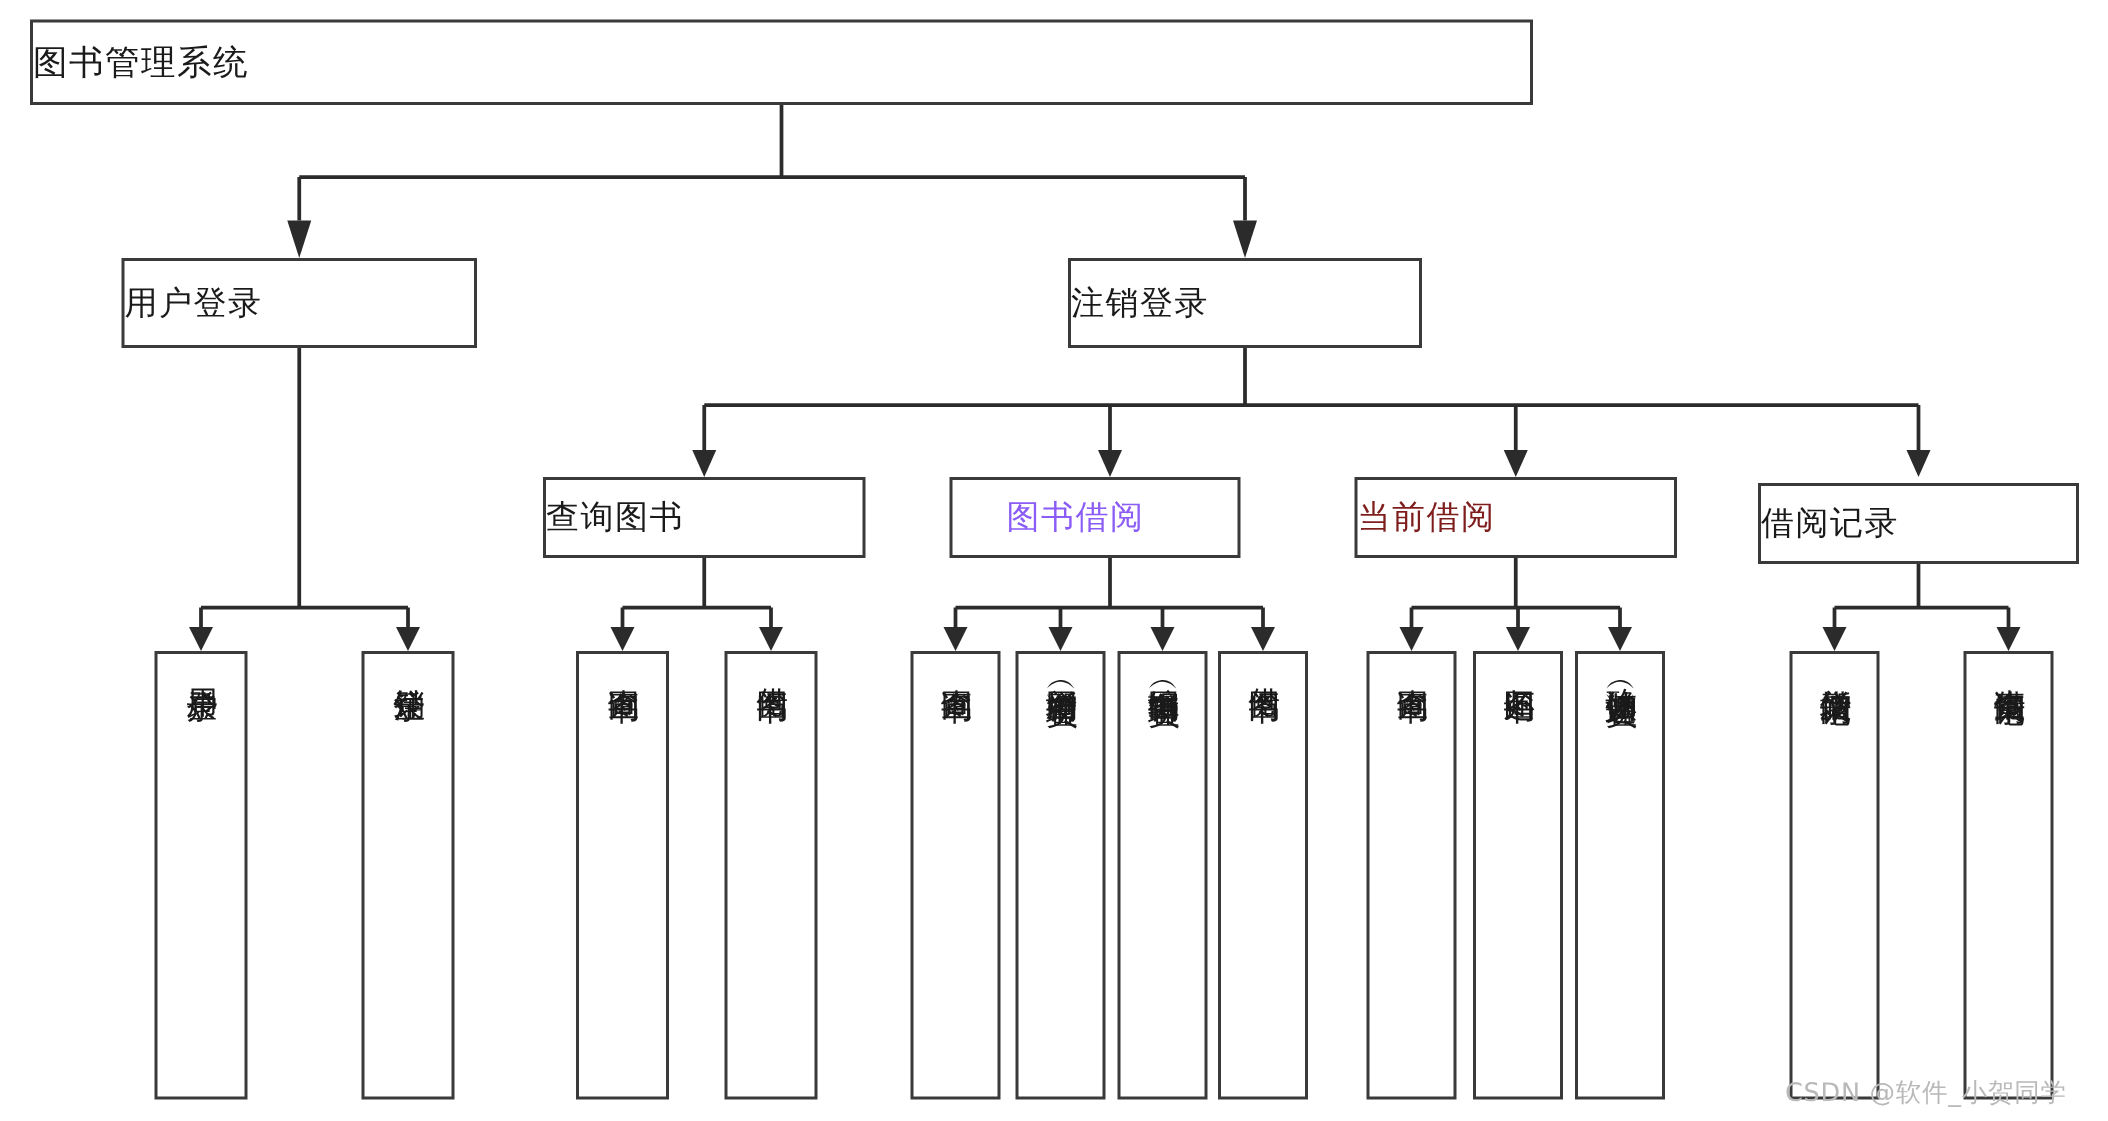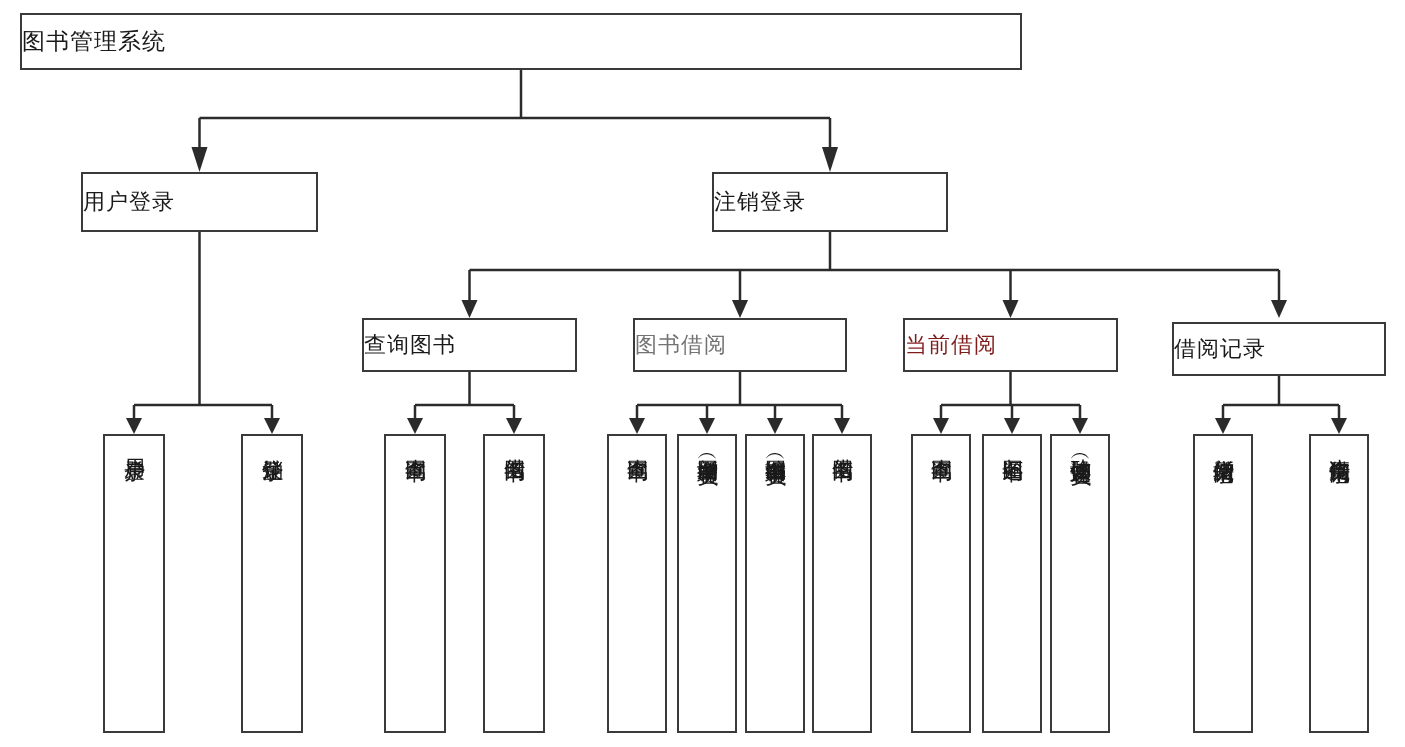--- a/index.html
+++ b/index.html
@@ -128,21 +128,21 @@
       </div>
       <div class="node horiz" style="left: 81px; top: 172px; width: 237px; height: 60px; border-color: rgb(58, 58, 58); color: rgb(26, 26, 26);">
         <span class="lbl">用户登录</span>
       </div>
       <div class="node horiz" style="left: 712px; top: 172px; width: 236px; height: 60px; border-color: rgb(58, 58, 58); color: rgb(26, 26, 26);">
         <span class="lbl">注销登录</span>
       </div>
       <div class="node horiz" style="left: 362px; top: 318px; width: 215px; height: 54px; border-color: rgb(58, 58, 58); color: rgb(26, 26, 26);">
         <span class="lbl">查询图书</span>
       </div>
-      <div class="node horiz" style="left: 633px; top: 318px; width: 214px; height: 54px; border-color: rgb(58, 58, 58); color: #737373;">
+      <div class="node horiz" style="left: 633px; top: 318px; width: 194px; height: 54px; border-color: rgb(58, 58, 58); color: #8b5cf6; padding-left: 36px;">
         <span class="lbl">图书借阅</span>
       </div>
       <div class="node horiz" style="left: 903px; top: 318px; width: 215px; height: 54px; border-color: rgb(58, 58, 58); color: #7f1d1d;">
         <span class="lbl">当前借阅</span>
       </div>
       <div class="node horiz" style="left: 1172px; top: 322px; width: 214px; height: 54px; border-color: rgb(58, 58, 58); color: rgb(26, 26, 26);">
         <span class="lbl">借阅记录</span>
       </div>
       <div class="node vert" style="left: 103px; top: 434px; width: 62px; height: 299px; border-color: rgb(58, 58, 58); color: rgb(26, 26, 26);">
         <span class="lbl">用户登录</span>
@@ -177,13 +177,14 @@
       <div class="node vert" style="left: 1050px; top: 434px; width: 60px; height: 299px; border-color: rgb(58, 58, 58); color: rgb(26, 26, 26);">
         <span class="lbl">确认归还（管理员）</span>
       </div>
       <div class="node vert" style="left: 1193px; top: 434px; width: 60px; height: 299px; border-color: rgb(58, 58, 58); color: rgb(26, 26, 26);">
         <span class="lbl">新增借阅记录</span>
       </div>
       <div class="node vert" style="left: 1309px; top: 434px; width: 60px; height: 299px; border-color: rgb(58, 58, 58); color: rgb(26, 26, 26);">
         <span class="lbl">查询借阅记录</span>
       </div>
     </div>
+  <div class="watermark" style="left: 1190px; top: 717px; color: rgb(185, 185, 185);">CSDN @软件_小贺同学</div>
 </div>
 
 </body></html>

